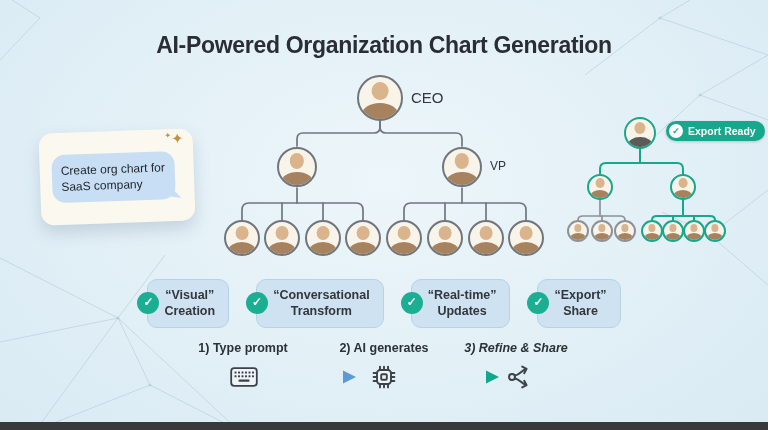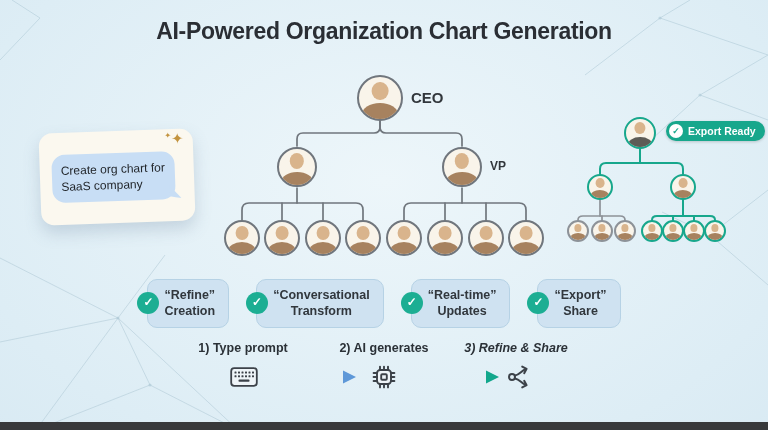--- a/index.html
+++ b/index.html
@@ -7,21 +7,21 @@
   .stage {
     position:relative; width:768px; height:430px; overflow:hidden;
     font-family:"Liberation Sans", sans-serif;
     background: radial-gradient(115% 140% at 50% 42%, #edf6fa 0%, #ddedf5 48%, #cde2ee 100%);
   }
   svg.mesh, svg.overlay { position:absolute; left:0; top:0; }
   svg.overlay { z-index:3; pointer-events:none; }
   svg.mesh { z-index:1; }
 
   .title {
-    position:absolute; z-index:4; left:0; right:0; top:16px; margin:2px;
+    position:absolute; z-index:4; left:0; right:0; top:16px; margin:16px;
     text-align:center; font-size:23px; font-weight:700; color:#2a2e34; letter-spacing:-0.3px;
   }
 
   
   .prompt-card {
     position:absolute; z-index:4; left:40px; top:131px; width:154px; height:92px;
     background:#fbf8ef; border-radius:13px; transform:rotate(-2deg);
     box-shadow:0 8px 16px rgba(100,125,150,.25);
   }
   .sparkles { position:absolute; top:2px; right:9px; color:#c3943f; line-height:1; }
@@ -47,21 +47,21 @@
     transform:translateX(-50%); background:#d9b48c; border-radius:50%;
   }
   .av::after {
     content:""; position:absolute; left:50%; top:63%; width:88%; height:58%;
     transform:translateX(-50%); background:#a7825f; border-radius:50% 50% 0 0;
   }
   .av.teal { border-color:#17a78c; }
   .av.gray { border-color:#8d9298; }
   .av.dark::after { background:#5d5b56; }
 
-  .node-label { position:absolute; z-index:4; font-weight:700; color:#32373c; }
+  .node-label { position:absolute; z-index:4; font-weight:400; color:#32373c; }
   .ceo-label { left:411px; top:89px; font-size:15px; }
   .vp-label  { left:490px; top:159px; font-size:12px; }
 
   
   .export-badge {
     position:absolute; z-index:5; left:666px; top:121px;
     display:flex; align-items:center; gap:5px;
     background:#17a78c; border-radius:11px; padding:3px 9px 3px 3px;
     color:#fff; font-size:10.5px; font-weight:600; white-space:nowrap;
     box-shadow:0 1px 3px rgba(0,0,0,.18);
@@ -200,21 +200,21 @@
   <div class="av gray" style="left:591px;top:220px;width:22px;height:22px;"></div>
   <div class="av gray" style="left:614px;top:220px;width:22px;height:22px;"></div>
   <div class="av teal" style="left:641px;top:220px;width:22px;height:22px;"></div>
   <div class="av teal" style="left:662px;top:220px;width:22px;height:22px;"></div>
   <div class="av teal" style="left:683px;top:220px;width:22px;height:22px;"></div>
   <div class="av teal" style="left:704px;top:220px;width:22px;height:22px;"></div>
 
   <div class="features">
     <div class="feature">
       <span class="fcheck">✓</span>
-      <span class="fl1">“Refine”</span>
+      <span class="fl1">“Visual”</span>
       <span class="fl2">Creation</span>
     </div>
     <div class="feature">
       <span class="fcheck">✓</span>
       <span class="fl1">“Conversational</span>
       <span class="fl2">Transform</span>
     </div>
     <div class="feature">
       <span class="fcheck">✓</span>
       <span class="fl1">“Real-time”</span>

